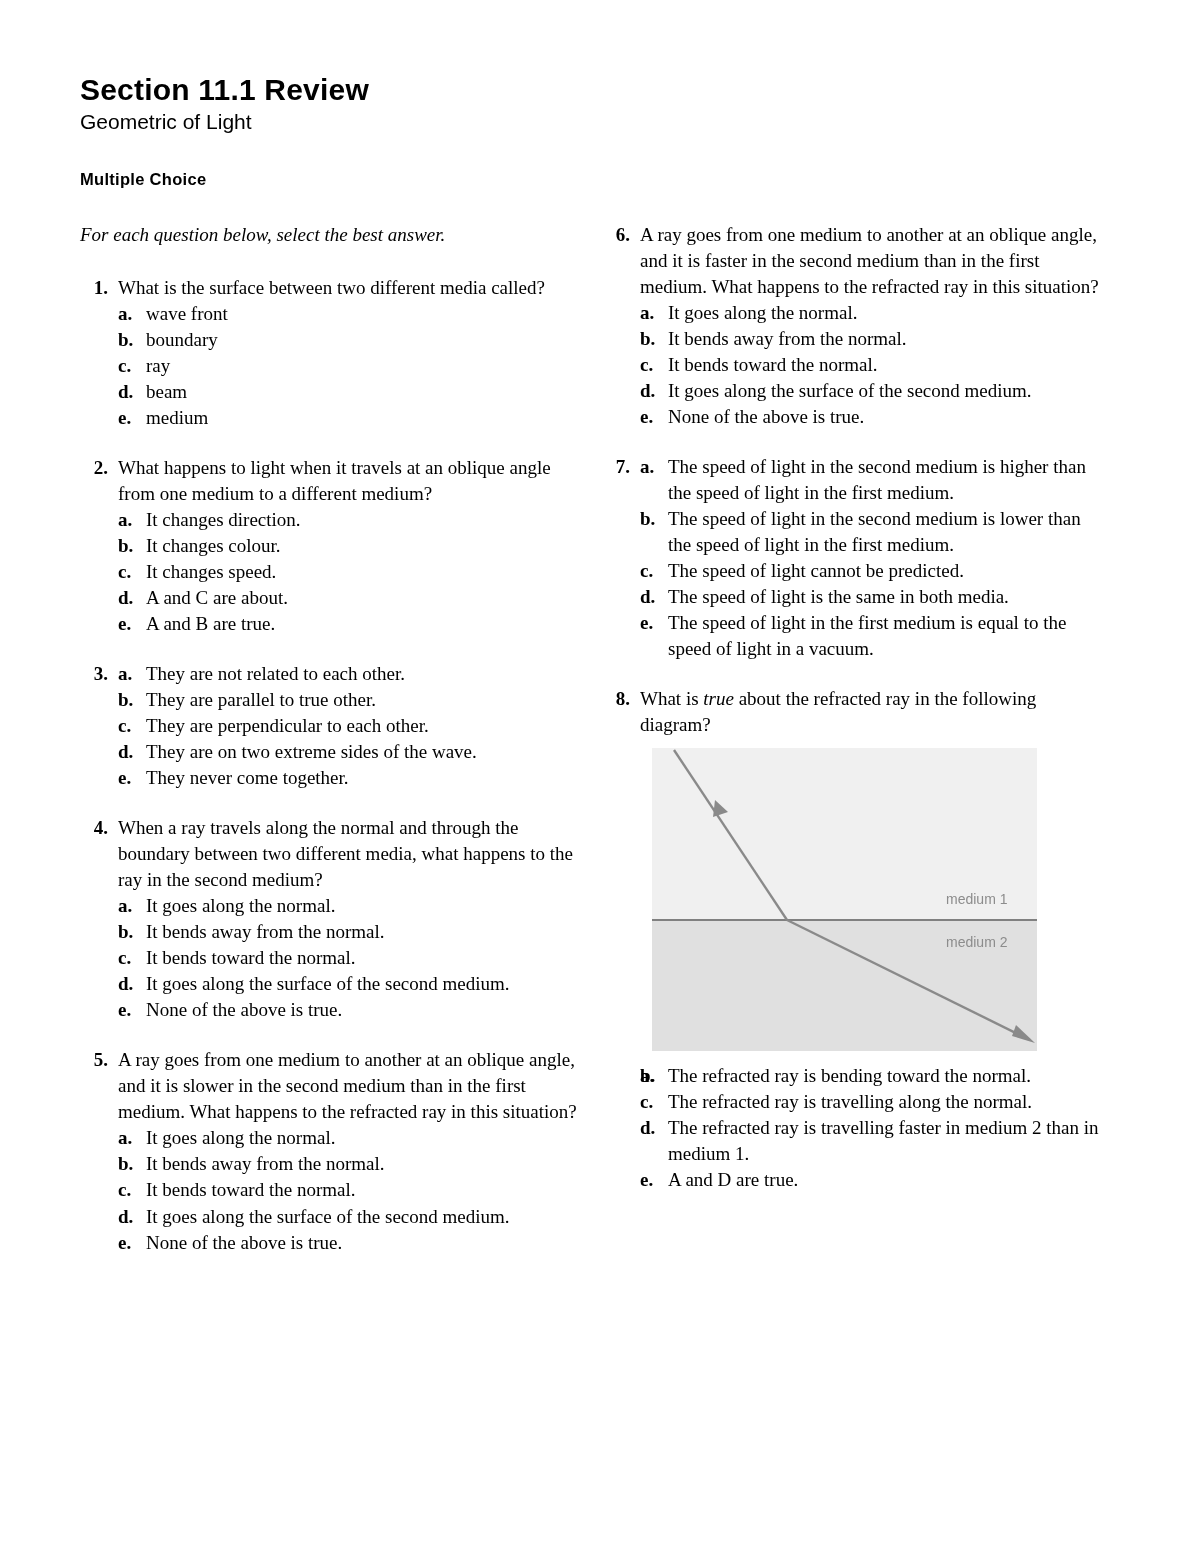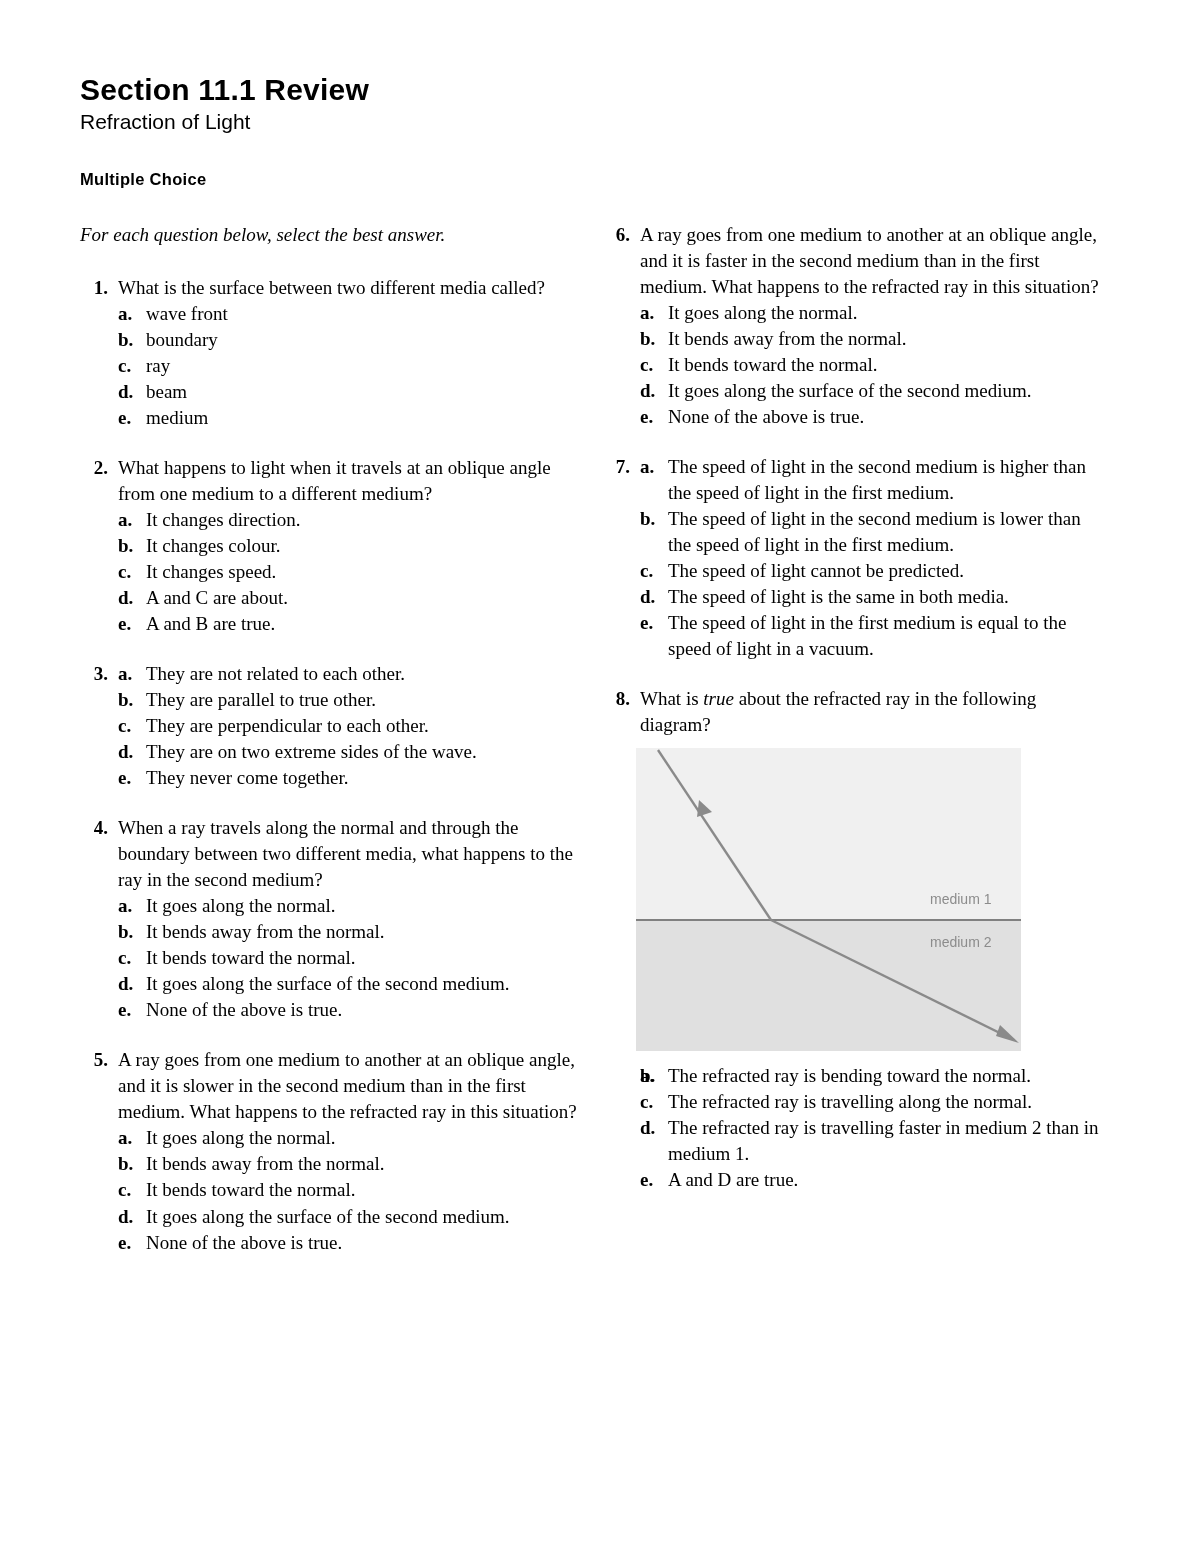--- a/index.html
+++ b/index.html
@@ -97,21 +97,21 @@
     position: absolute;
     left: 0;
     top: 0;
     font-weight: bold;
   }
   .choice-text { display: inline; }
   em { font-style: italic; }
 
   
   .diagram-wrap {
-    margin-left: 32px;
+    margin-left: 48px;
     margin-top: 10px;
     margin-bottom: 12px;
   }
   .diagram {
     display: block;
     width: 385px;
     height: 303px;
   }
 
   
@@ -126,21 +126,21 @@
     white-space: pre;
   }
 </style>
 </head>
 <body>
 
 <div class="page">
 
   <div class="header">
     <h1 class="title">Section 11.1 Review</h1>
-    <div class="subtitle">Refraction of Light</div>
+    <div class="subtitle">Geometric of Light</div>
   </div>
 
   <div class="section-label">Multiple Choice</div>
   <div class="instruction">For each question below, select the best answer.</div>
 
   <div class="col col-left">
 
     <div class="question">
       <span class="q-num">1.</span>
       <div class="q-stem">What is the surface between two different media called?</div>

